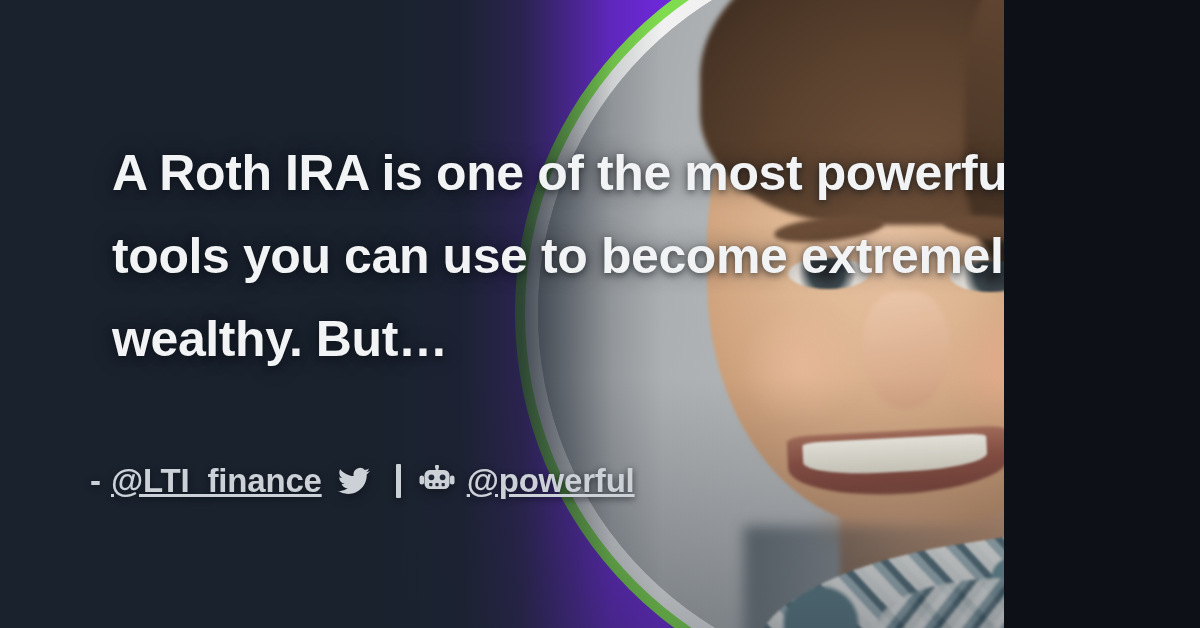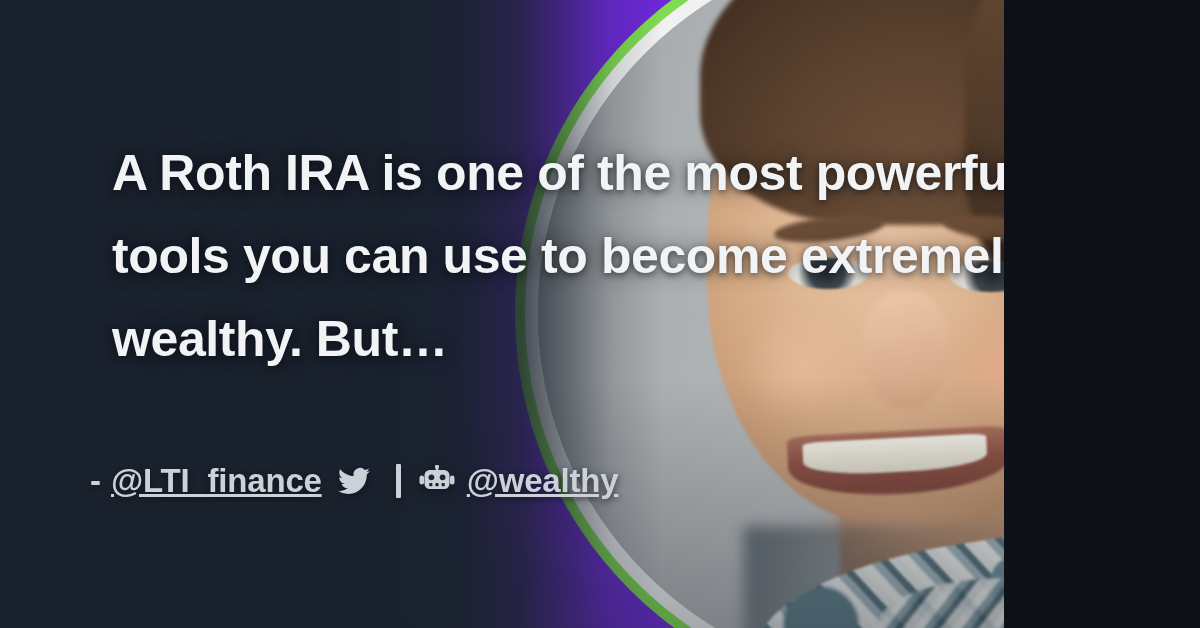--- a/index.html
+++ b/index.html
@@ -288,16 +288,16 @@
         <g fill="#1f2734">
           <circle cx="12.4" cy="12.3" r="2.9"></circle>
           <circle cx="23.6" cy="12.3" r="2.9"></circle>
           <rect x="10.2" y="18" width="3.2" height="3.2" rx="0.7"></rect>
           <rect x="16.4" y="18" width="3.2" height="3.2" rx="0.7"></rect>
           <rect x="22.6" y="18" width="3.2" height="3.2" rx="0.7"></rect>
         </g>
       </svg>
     </span>
 
-    <span class="handle">@wealthy</span>
+    <span class="handle">@powerful</span>
   </div>
 
 </div>
 
 </body></html>

